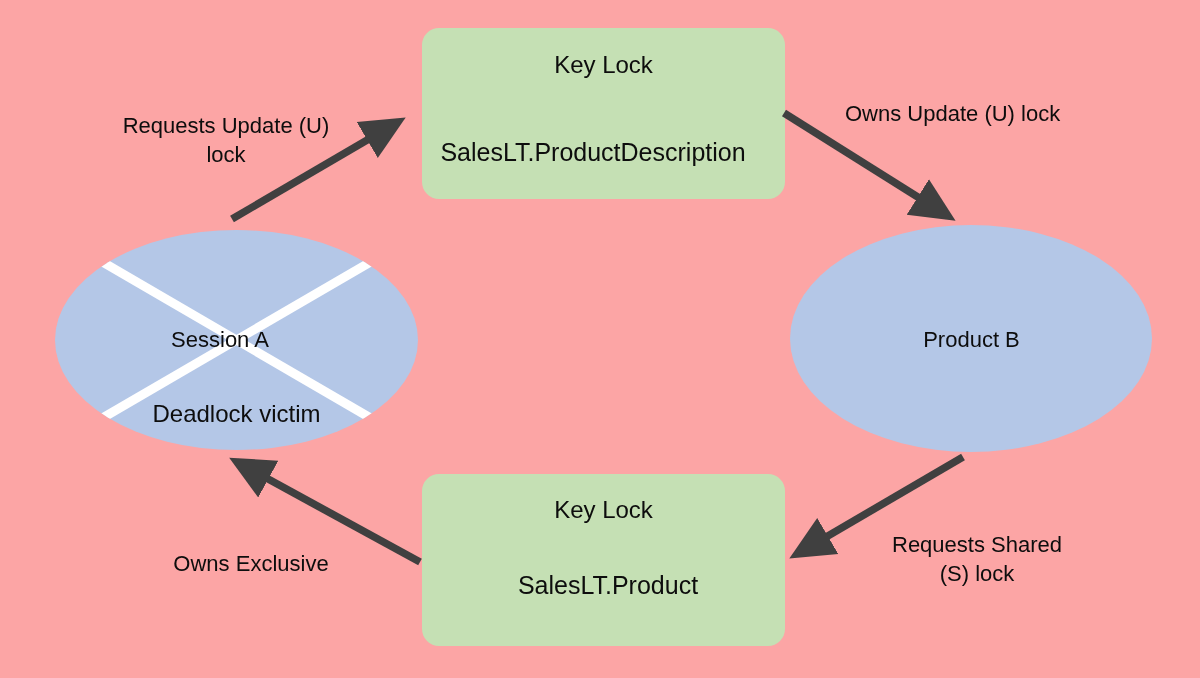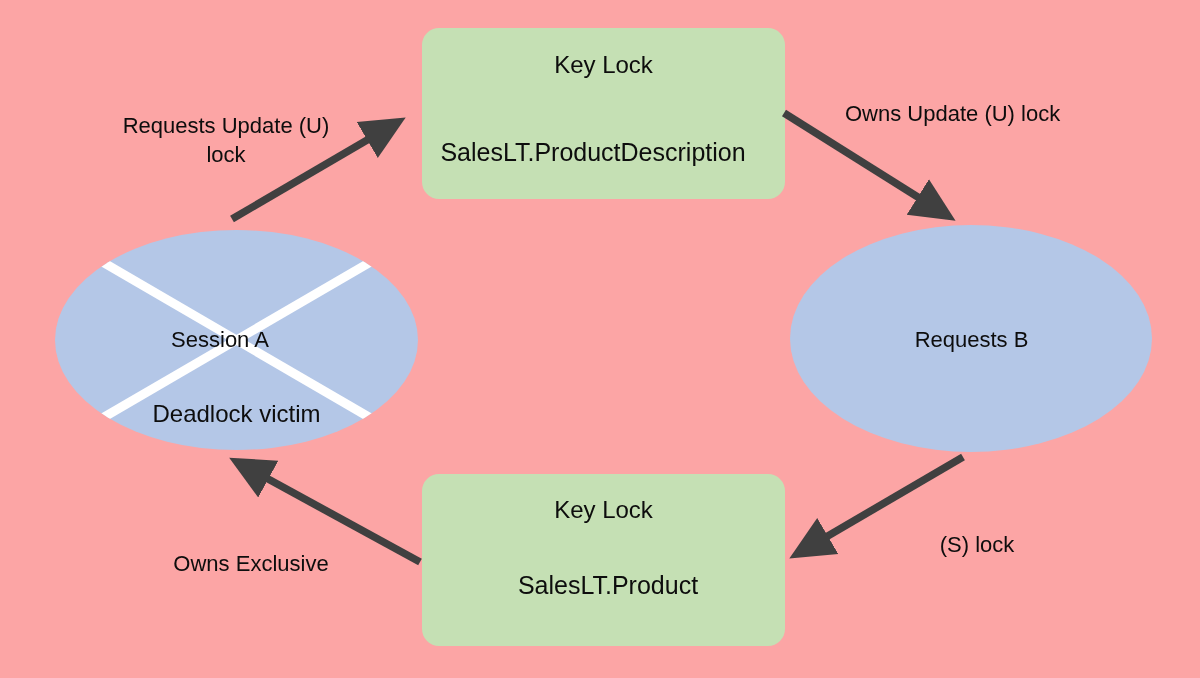--- a/index.html
+++ b/index.html
@@ -132,32 +132,33 @@
 
   <div id="top-box-title" class="node-text box-title">Key Lock</div>
   <div id="top-box-sub" class="node-text box-sub">SalesLT.ProductDescription</div>
 
   <div id="bot-box-title" class="node-text box-title">Key Lock</div>
   <div id="bot-box-sub" class="node-text box-sub">SalesLT.Product</div>
 
   <div id="session-a-label" class="node-text">Session A</div>
   <div id="session-a-victim" class="node-text">Deadlock victim</div>
 
-  <div id="session-b-label" class="node-text">Requests B</div>
+  <div id="session-b-label" class="node-text">Product B</div>
 
   <div id="label-requests-update" class="edge-label">
     <div>Requests Update (U)</div>
     <div>lock</div>
   </div>
 
   <div id="label-owns-update" class="edge-label">
     <div>Owns Update (U) lock</div>
   </div>
 
   <div id="label-requests-shared" class="edge-label">
+    <div>Requests Shared</div>
     <div>(S) lock</div>
   </div>
 
   <div id="label-owns-exclusive" class="edge-label">
     <div>Owns Exclusive</div>
   </div>
 
 </div>
 
 </body></html>

